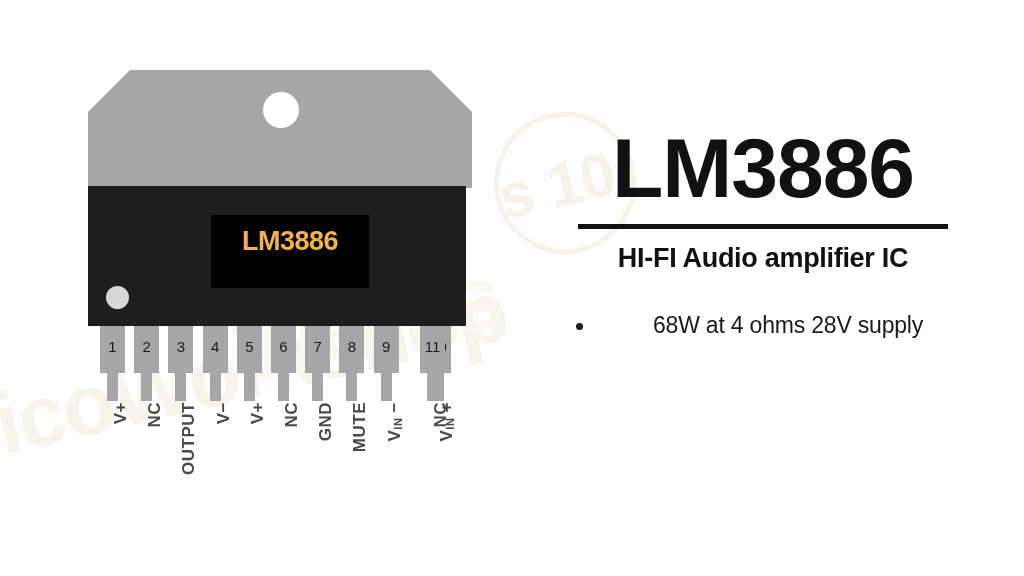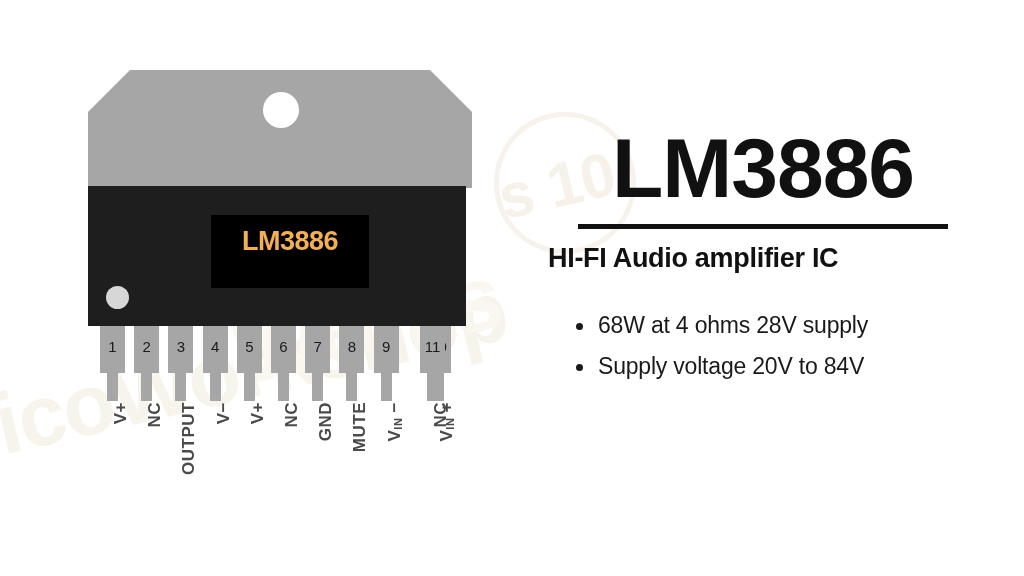--- a/index.html
+++ b/index.html
@@ -197,27 +197,28 @@
     width: 370px;
     height: 5px;
     background: #111111;
     margin: 14px auto 0 auto;
   }
   #part-subtitle {
     font-size: 27px;
     font-weight: bold;
     color: #111111;
     margin: 14px 0 0 0;
-    text-align: left;
+    text-align: center;
     letter-spacing: -0.3px;
   }
   #feature-list {
     list-style: none;
     margin: 38px 0 0 0;
     padding: 0 0 0 28px;
+    text-align: center;
   }
   #feature-list li {
     position: relative;
     font-size: 23px;
     color: #1a1a1a;
     margin-bottom: 14px;
     padding-left: 22px;
     letter-spacing: -0.2px;
   }
   #feature-list li::before {
@@ -330,15 +331,14 @@
       </div>
     </div>
 </div>
 
 <div id="info-panel">
   <h1 id="part-title">LM3886</h1>
   <div id="title-divider"></div>
   <h2 id="part-subtitle">HI-FI Audio amplifier IC</h2>
   <ul id="feature-list">
       <li>68W at 4 ohms 28V supply</li>
-      <li>Supply voltage 20V to 84V</li>
     </ul>
 </div>
 
 </body></html>

